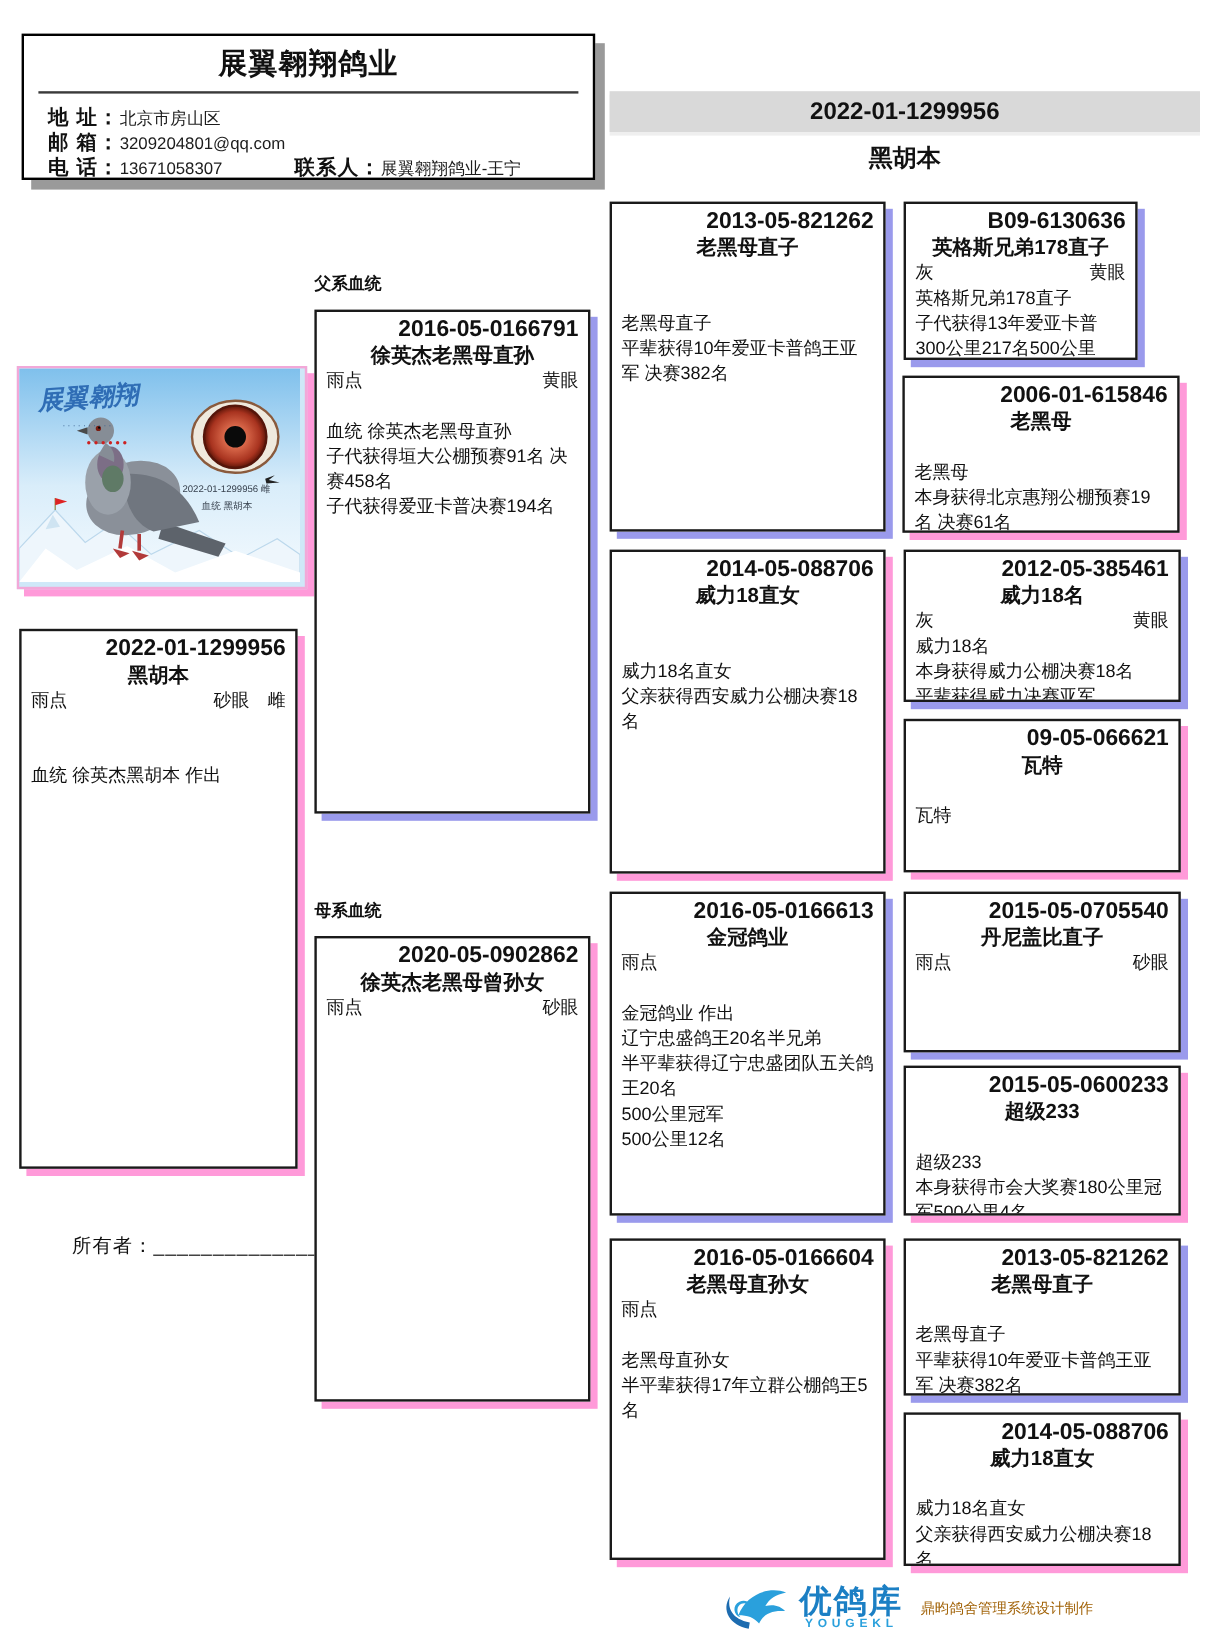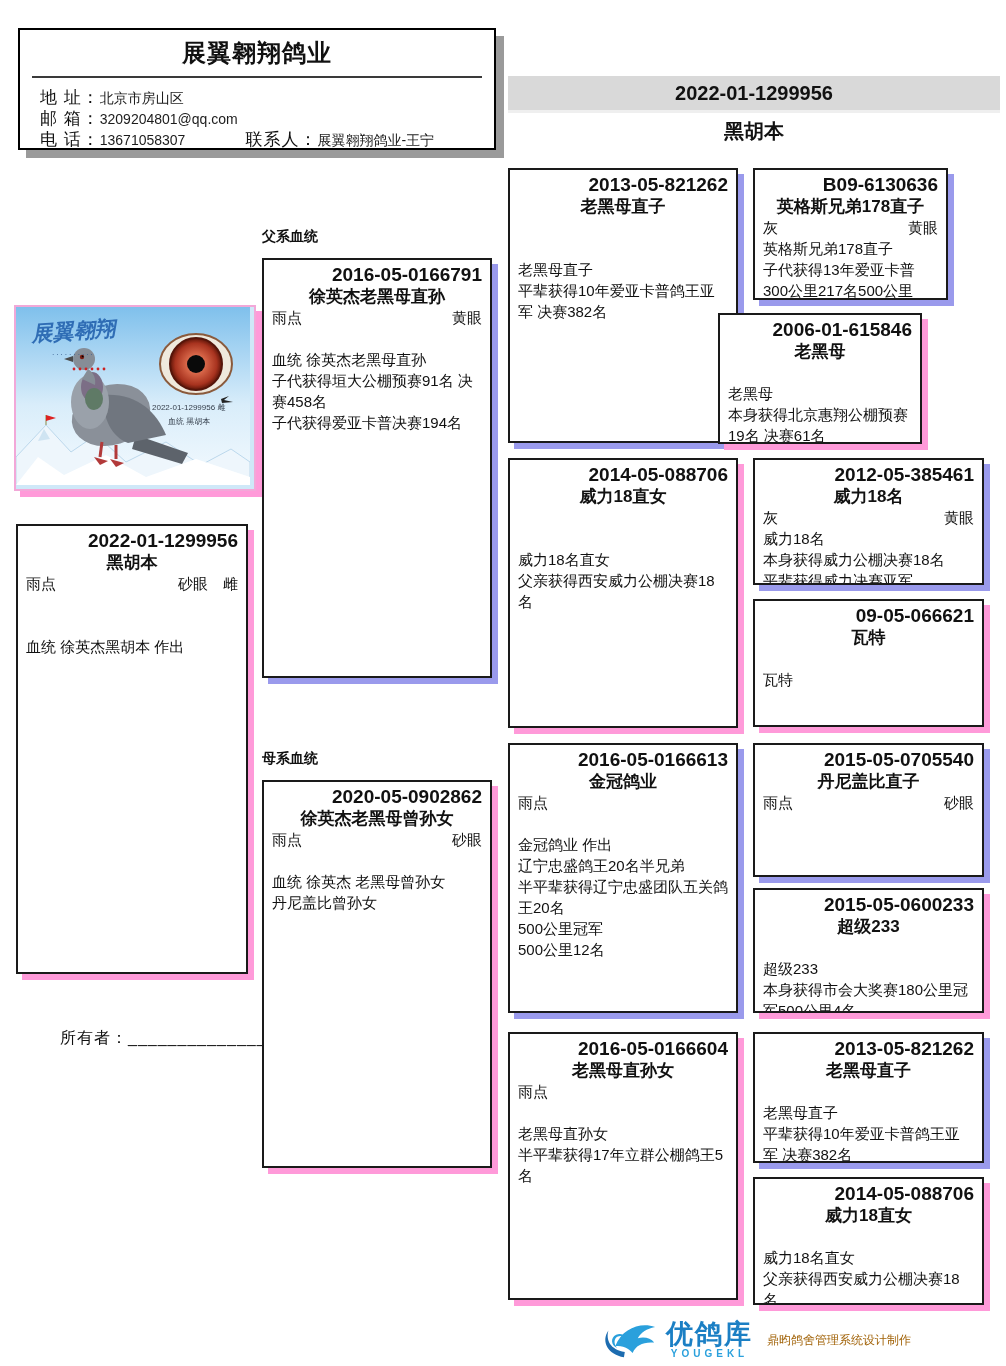--- a/index.html
+++ b/index.html
@@ -11,21 +11,21 @@
   #loft-card{
     position:absolute;left:18px;top:28px;width:474px;height:118px;
     background:#fff;border:2px solid #000;box-shadow:8px 8px 0 #9a9a9a;
   }
   #loft-card .loft-title{
     text-align:center;font-size:24px;font-weight:bold;letter-spacing:1px;
     margin-top:7px;
   }
   #loft-card .rule{border:none;border-top:2px solid #3a3a3a;margin:7px 12px 8px 12px;}
   .info-row{display:flex;align-items:baseline;padding:0 2px 0 20px;height:21px;}
-  .info-label{font-weight:normal;font-size:17px;letter-spacing:1px;white-space:nowrap;}
+  .info-label{font-weight:bold;font-size:17px;letter-spacing:1px;white-space:nowrap;}
   .info-value{font-size:14px;color:#1c1c1c;white-space:nowrap;}
   .info-gap{width:60px;}
   
   #ring-bar{
     position:absolute;left:508px;top:76px;width:492px;height:34px;
     background:#d9d9d9;box-shadow:0 3px 0 #efefef;
     text-align:center;font-size:20px;font-weight:bold;line-height:34px;
   }
   #subject-name-bar{
     position:absolute;left:508px;top:118px;width:492px;height:26px;
@@ -180,23 +180,20 @@
 子代获得爱亚卡普决赛194名</div>
   </div>
 
   <div class="pbox f" style="left:262px;top:780px;width:230px;height:388px;">
     <div class="ring">2020-05-0902862</div>
     <div class="pname">徐英杰老黑母曾孙女</div>
     <div class="attrs">
       <span>雨点</span>
       <span>砂眼</span>
     </div>
-    <div class="info">
-血统 徐英杰 老黑母曾孙女
-丹尼盖比曾孙女</div>
   </div>
 
   <div class="pbox m" style="left:508px;top:168px;width:230px;height:275px;">
     <div class="ring">2013-05-821262</div>
     <div class="pname">老黑母直子</div>
     <div class="attrs">
       <span></span>
       <span></span>
     </div>
     <div class="info">
@@ -247,21 +244,21 @@
     <div class="ring">B09-6130636</div>
     <div class="pname">英格斯兄弟178直子</div>
     <div class="attrs">
       <span>灰</span>
       <span>黄眼</span>
     </div>
     <div class="info">英格斯兄弟178直子
 子代获得13年爱亚卡普300公里217名500公里191名</div>
   </div>
 
-  <div class="pbox f" style="left:718px;top:313px;width:204px;height:131px;">
+  <div class="pbox f" style="left:752px;top:313px;width:231px;height:131px;">
     <div class="ring">2006-01-615846</div>
     <div class="pname">老黑母</div>
     <div class="attrs">
       <span></span>
       <span></span>
     </div>
     <div class="info">老黑母
 本身获得北京惠翔公棚预赛19名 决赛61名</div>
   </div>
 

